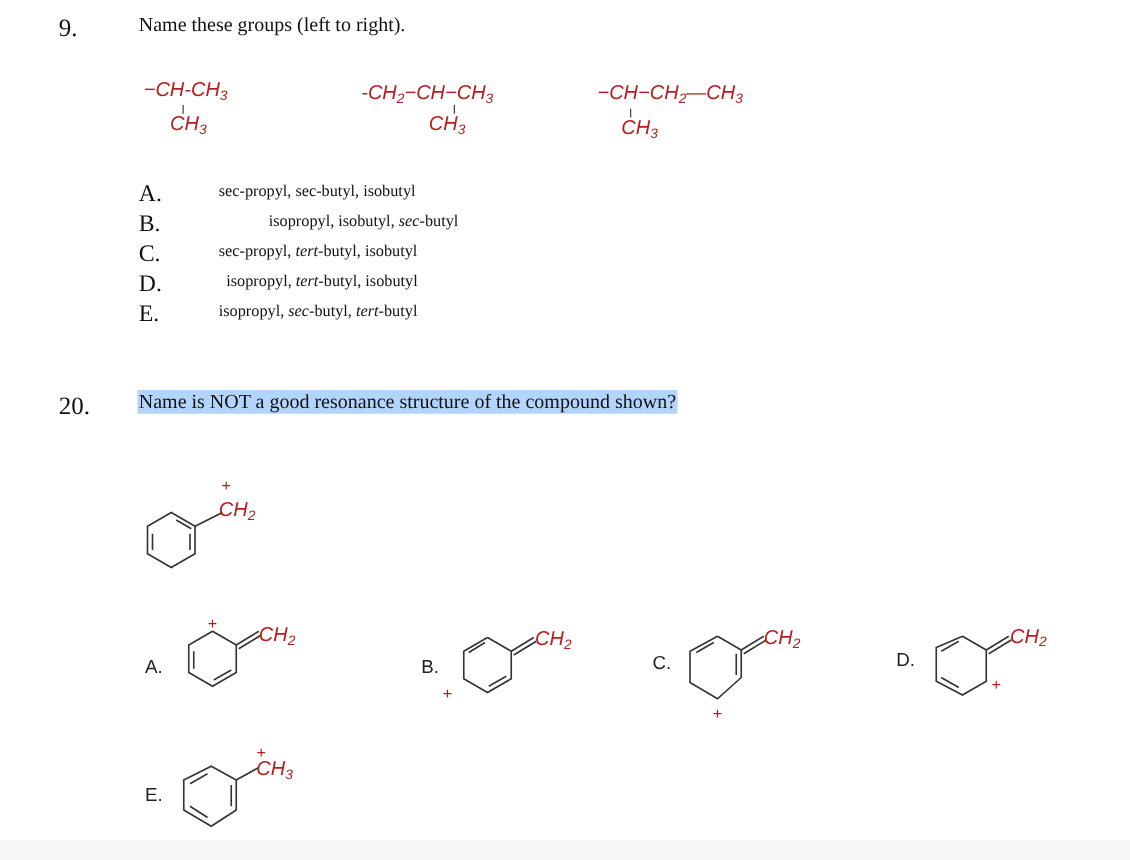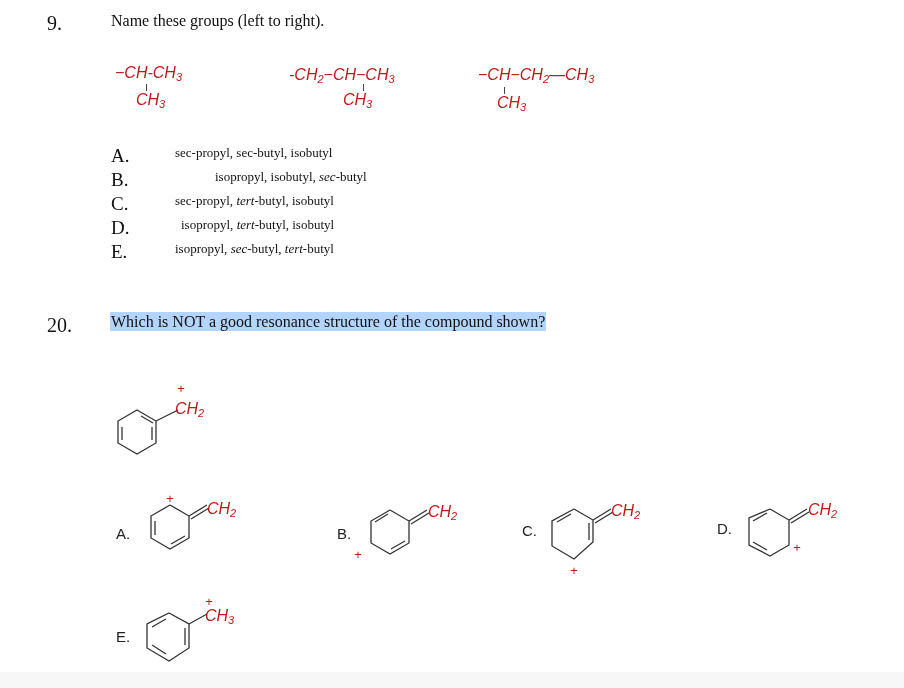--- a/index.html
+++ b/index.html
@@ -68,21 +68,21 @@
     <span class="opt-letter abs" style="left:0;top:0;">D.</span>
     <span class="opt-text abs" style="left:70px;top:0;white-space:nowrap;"><span>isopropyl, </span><i>tert</i><span>-butyl, isobutyl</span></span>
   </div>
   <div style="position:relative;height:24px;">
     <span class="opt-letter abs" style="left:0;top:0;">E.</span>
     <span class="opt-text abs" style="left:64px;top:0;white-space:nowrap;"><span>isopropyl, </span><i>sec</i><span>-butyl, </span><i>tert</i><span>-butyl</span></span>
   </div>
 </div>
 
 <div class="abs qnum" style="left:47px;top:314px;">20.</div>
-<div class="abs qtext" style="left:110px;top:313px;"><span class="hl">Which is NOT a good resonance structure of the compound shown?</span></div>
+<div class="abs qtext" style="left:110px;top:313px;"><span class="hl">Name is NOT a good resonance structure of the compound shown?</span></div>
 
 <svg style="left:0;top:0;" width="904" height="688">
 
   <polygon points="137,410 156,421 156,443 137,454 118,443 118,421"></polygon>
   <line x1="141" y1="416" x2="153" y2="423"></line>
   <line x1="152" y1="427" x2="152" y2="440"></line>
   <line x1="122" y1="427" x2="122" y2="440"></line>
   <line x1="156" y1="421" x2="178" y2="410"></line>
 </svg>
 <div class="abs chem" style="left:175px;top:400px;"><span>CH</span><sub>2</sub></div>

